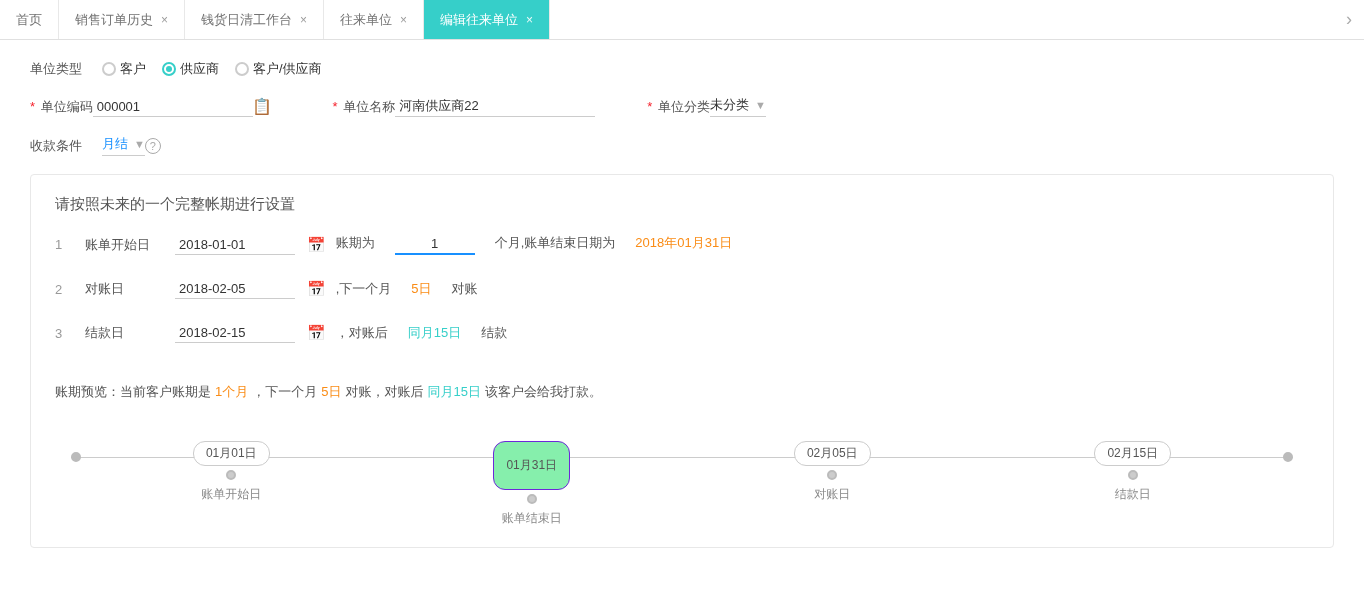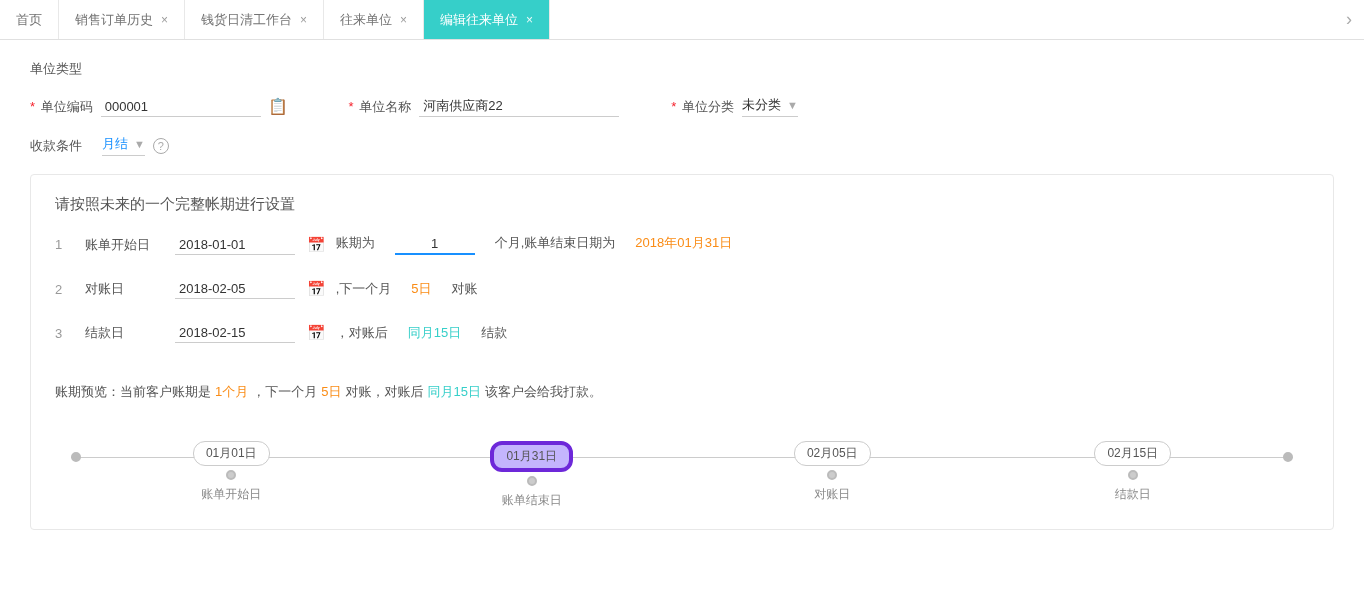--- a/index.html
+++ b/index.html
@@ -114,21 +114,21 @@
       outline: none;
       font-size: 13px;
       padding: 2px 4px;
       width: 160px;
       color: #333;
     }
 
     .field-group {
       display: flex;
       align-items: center;
-      gap: 8px;
+      gap: 0;
     }
 
     
     .icon-btn {
       cursor: pointer;
       color: #36cfc9;
       font-size: 16px;
     }
 
     
@@ -265,20 +265,34 @@
     <span>编辑往来单位</span>
     <span class="close-btn">×</span>
   </div>
   <div class="tab-expand">›</div>
 </div>
 
 <div class="content">
 
   <div class="form-row">
     <span class="form-label">单位类型</span>
+    <div class="radio-group">
+      <label class="radio-item">
+        <span class="radio-circle"></span>
+        <span>客户</span>
+      </label>
+      <label class="radio-item">
+        <span class="radio-circle checked"></span>
+        <span>供应商</span>
+      </label>
+      <label class="radio-item">
+        <span class="radio-circle"></span>
+        <span>客户/供应商</span>
+      </label>
+    </div>
   </div>
 
   <div class="form-row">
     <div class="field-group">
       <span class="form-label">
         <span class="required-mark">*</span>
         <span>单位编码</span>
       </span>
       <input type="text" class="text-input" value="000001" style="">
       <span class="icon-btn">📋</span>
@@ -374,21 +388,21 @@
             <div style="width:10px;height:10px;border-radius:50%;background:#bbb;border:2px solid #bbb;"></div>
           </div>
 
           <div style="flex:1; display:flex; flex-direction:column; align-items:center;">
             <div style="border:1px solid #ccc; border-radius:12px; padding:3px 12px; font-size:12px; color:#555; background:#fff; white-space:nowrap;">01月01日</div>
             <div style="width:10px;height:10px;border-radius:50%;background:#ccc;border:2px solid #bbb; margin-top:4px;"></div>
             <div style="font-size:12px; color:#888; margin-top:6px; white-space:nowrap;">账单开始日</div>
           </div>
 
           <div style="flex:1; display:flex; flex-direction:column; align-items:center;">
-            <div style="border:4px solid #6d28d9; border-radius:12px; padding:3px 12px; font-size:12px; color:#555; background:#c4b5fd; white-space:nowrap;">01月31日</div>
+            <div style="border:1px solid #6d28d9; border-radius:12px; padding:15px 12px; font-size:12px; color:#555; background:#86efac; white-space:nowrap;">01月31日</div>
             <div style="width:10px;height:10px;border-radius:50%;background:#ccc;border:2px solid #bbb; margin-top:4px;"></div>
             <div style="font-size:12px; color:#888; margin-top:6px; white-space:nowrap;">账单结束日</div>
           </div>
 
           <div style="flex:1; display:flex; flex-direction:column; align-items:center;">
             <div style="border:1px solid #ccc; border-radius:12px; padding:3px 12px; font-size:12px; color:#555; background:#fff; white-space:nowrap;">02月05日</div>
             <div style="width:10px;height:10px;border-radius:50%;background:#ccc;border:2px solid #bbb; margin-top:4px;"></div>
             <div style="font-size:12px; color:#888; margin-top:6px; white-space:nowrap;">对账日</div>
           </div>
 

